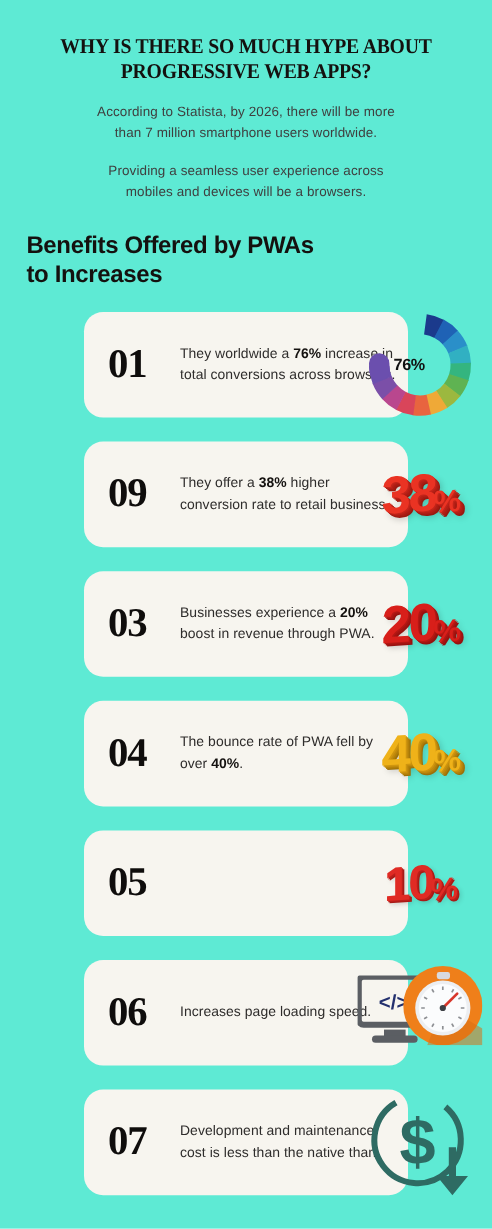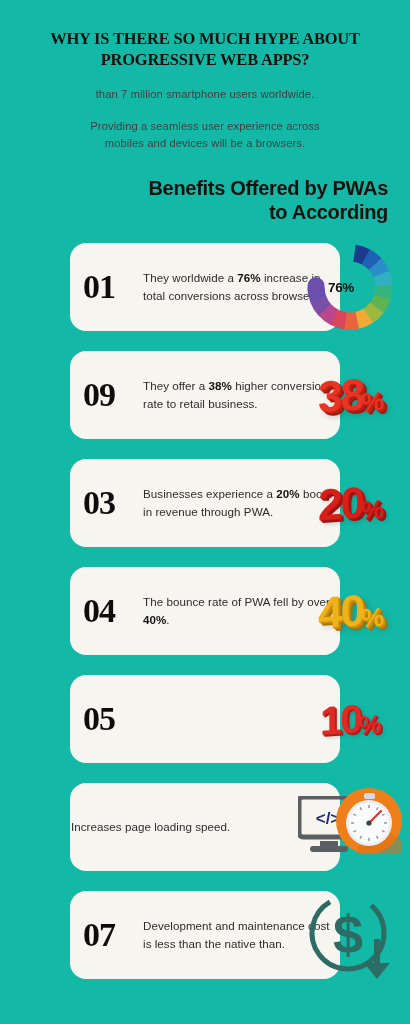--- a/index.html
+++ b/index.html
@@ -3,21 +3,21 @@
 <meta charset="utf-8">
 <title>PWA Benefits Infographic</title>
 <style>
   * { margin:0; padding:0; box-sizing:border-box; }
   html, body {
     width:410px; height:1024px;
     background:#ffffff;
     font-family:"Liberation Sans", sans-serif;
     overflow:hidden;
   }
-  .page { position:relative; width:410px; height:1024px; background:#14b8a6; }
+  .page { position:relative; width:410px; height:1024px; background:#5eead4; }
 
   
   .header { padding:28px 22px 0; text-align:center; }
   .main-title {
     font-family:"Liberation Serif", serif;
     font-weight:bold;
     font-size:17.5px;
     line-height:1.22;
     letter-spacing:-0.2px;
     color:#14110f;
@@ -28,40 +28,40 @@
   .sub-line {
     font-size:11.2px;
     line-height:1.52;
     color:#3f3f3f;
     letter-spacing:0.1px;
   }
   .sub-block.second { }
 
   .section-title {
     margin-top:24px;
-    text-align:right;
+    text-align:left;
     font-size:20px;
     font-weight:bold;
     line-height:1.22;
     color:#14110f;
     letter-spacing:-0.3px;
   }
 
   
   .cards { margin-top:18px; position:relative; }
   .card {
     position:relative;
     margin:0 auto 20px;
     width:270px;
     min-height:88px;
     background:#f7f5ef;
     border-radius:16px;
     display:flex;
     align-items:center;
-    padding:10px 0 10px 1px;
+    padding:10px 0 10px 8px;
   }
   .card:last-child { margin-bottom:0; }
   .card-num {
     flex:0 0 auto;
     width:72px;
     text-align:center;
     font-family:"Liberation Serif", serif;
     font-weight:bold;
     font-size:34px;
     color:#0f0d0c;
@@ -123,31 +123,32 @@
 </style>
 </head>
 <body>
 
 <div class="page">
 
   <div class="header">
     <div class="main-title">WHY IS THERE SO MUCH HYPE ABOUT PROGRESSIVE WEB APPS?</div>
 
     <div class="sub-block">
+      <div class="sub-line">According to Statista, by 2026, there will be more</div>
       <div class="sub-line">than 7 million smartphone users worldwide.</div>
     </div>
 
     <div class="sub-block second">
       <div class="sub-line">Providing a seamless user experience across</div>
       <div class="sub-line">mobiles and devices will be a browsers.</div>
     </div>
 
     <div class="section-title">
       <div>Benefits Offered by PWAs</div>
-      <div>to According</div>
+      <div>to Increases</div>
     </div>
   </div>
 
   <div class="cards" id="cards">
       <div class="card">
         <div class="card-num">01</div>
         <div class="card-text"><span>They worldwide a </span><b>76%</b><span> increase in total conversions across browsers.</span></div>
         <div class="visual">
           <div class="donut-wrap"><svg viewBox="0 0 96 96" width="96" height="96">
               <path d="M 52.49671726874216 14.298671631447576 A 34 34 0 0 1 64.17122310838936 18.091948522535038" stroke="#1b3a8c" stroke-width="17" fill="none" stroke-linecap="butt"></path>
@@ -188,20 +189,21 @@
           <div class="big3d gold3d"><span>40</span><span class="pct">%</span></div>
         </div>
       </div>
       <div class="card">
         <div class="card-num">05</div>
         <div class="visual">
           <div class="big3d redflat"><span>10</span><span class="pct">%</span></div>
         </div>
       </div>
       <div class="card">
+        <div class="card-num">06</div>
         <div class="card-text"><span>Increases page loading speed.</span></div>
         <div class="visual">
           <div class="combo">
             <svg class="monitor" width="62" height="58" viewBox="0 0 62 58">
               <rect x="1" y="1" width="58" height="40" rx="4" fill="none" stroke="#5b5e63" stroke-width="5"></rect>
               <rect x="22" y="45" width="18" height="6" fill="#5b5e63"></rect>
               <rect x="12" y="50" width="38" height="6" rx="3" fill="#5b5e63"></rect>
               <text x="30" y="28" font-family="Liberation Sans, sans-serif" font-size="17" font-weight="bold" fill="#23306e" text-anchor="middle">&lt;/&gt;</text>
             </svg>
             <svg class="stopwatch" width="66" height="66" viewBox="0 0 66 66">

